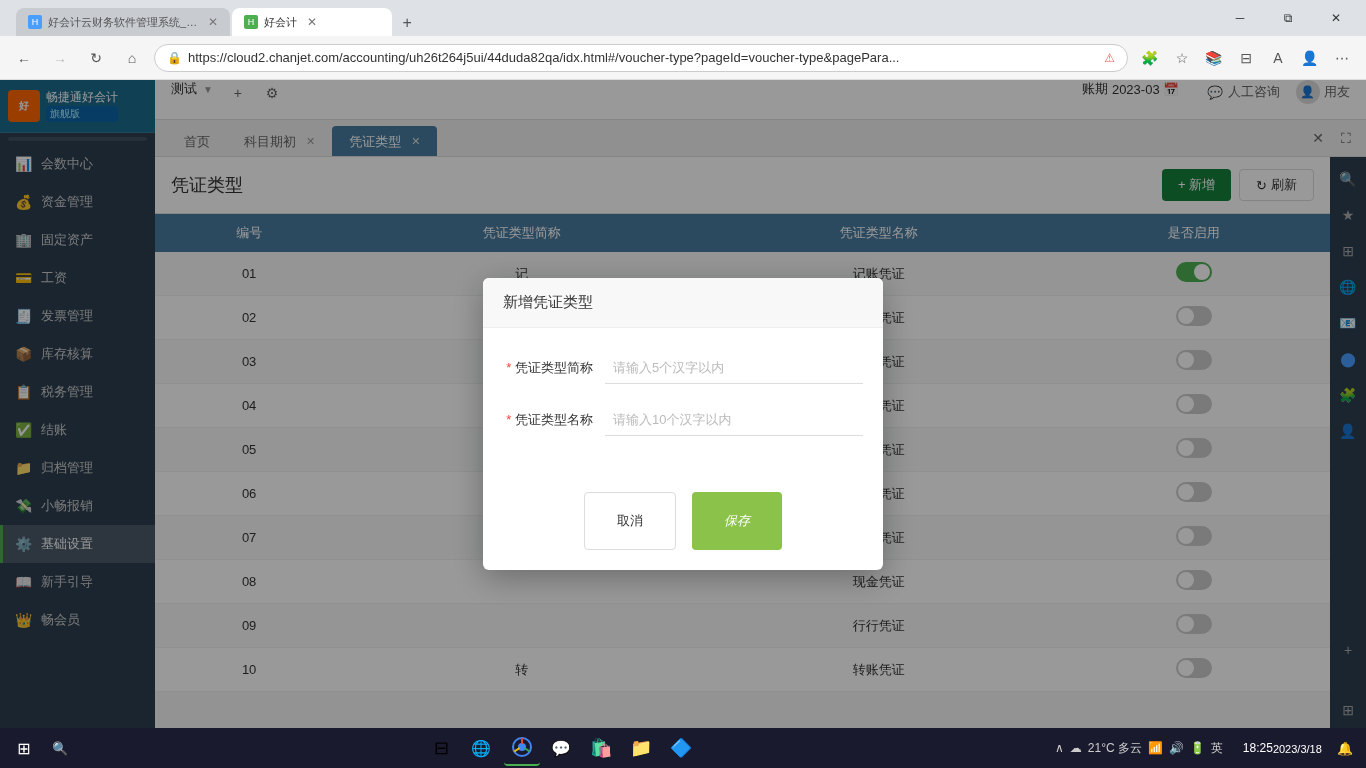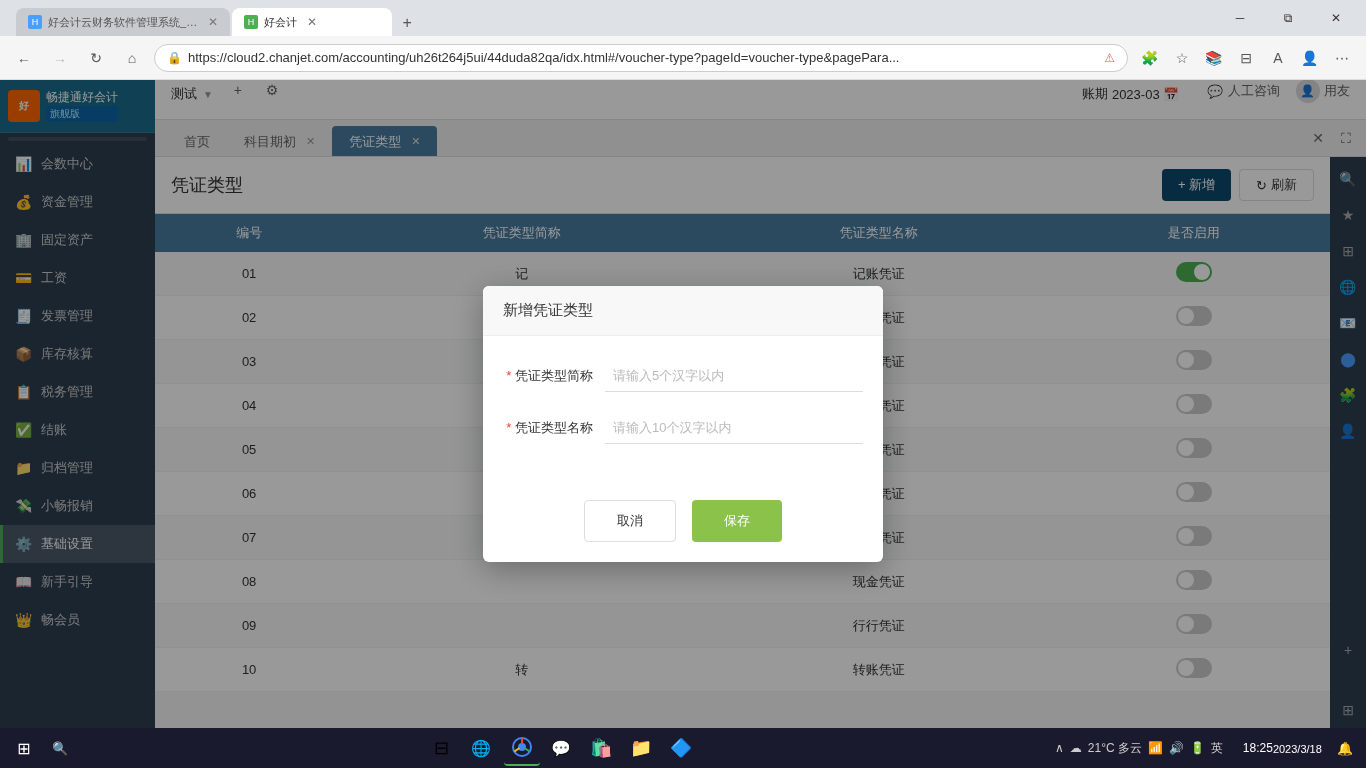--- a/index.html
+++ b/index.html
@@ -42,21 +42,21 @@
     .menu-item { display: flex; align-items: center; gap: 8px; padding: 10px 12px; cursor: pointer; color: #ccc; font-size: 13px; border-left: 3px solid transparent; }
     .menu-item.active { background: rgba(255,255,255,0.15); color: white; border-left-color: #4CAF50; }
     .menu-icon { width: 18px; height: 18px; display: flex; align-items: center; justify-content: center; font-size: 14px; }
     .sidebar-bottom { padding: 8px 12px; border-top: 1px solid rgba(255,255,255,0.1); color: #aaa; font-size: 12px; cursor: pointer; }
     .cancel-pin { display: flex; align-items: center; gap: 4px; }
 
     
     .main-area { flex: 1; display: flex; flex-direction: column; background: #f5f6f7; overflow: hidden; }
 
     
-    .top-bar { background: #fff; height: 40px; display: flex; align-items: flex-end; padding: 16px 16px; gap: 12px; border-bottom: 1px solid #e0e0e0; box-shadow: 0 1px 3px rgba(0,0,0,0.1); }
+    .top-bar { background: #fff; height: 40px; display: flex; align-items: flex-start; padding: 0 16px; gap: 12px; border-bottom: 1px solid #e0e0e0; box-shadow: 0 1px 3px rgba(0,0,0,0.1); }
     .company-select { display: flex; align-items: center; gap: 6px; cursor: pointer; color: #333; font-size: 13px; }
     .dropdown-arrow { color: #999; font-size: 10px; }
     .top-actions { display: flex; gap: 8px; align-items: center; }
     .top-action-btn { width: 26px; height: 26px; display: flex; align-items: center; justify-content: center; cursor: pointer; color: #666; font-size: 14px; border-radius: 4px; }
     .period-info { display: flex; align-items: center; gap: 4px; color: #333; font-size: 13px; margin-left: auto; }
     .period-icon { color: #4CAF50; }
     .user-area { display: flex; align-items: center; gap: 16px; margin-left: 16px; }
     .consult-btn { display: flex; align-items: center; gap: 4px; color: #666; font-size: 13px; cursor: pointer; }
     .user-btn { display: flex; align-items: center; gap: 4px; color: #666; font-size: 13px; cursor: pointer; }
     .user-avatar { width: 24px; height: 24px; background: #ddd; border-radius: 50%; display: flex; align-items: center; justify-content: center; font-size: 12px; color: #666; }
@@ -70,21 +70,21 @@
 
     
     .panel-container { flex: 1; display: flex; overflow: hidden; }
     .content-panel { flex: 1; overflow: auto; }
     .right-panel { width: 36px; background: #2c3e50; display: flex; flex-direction: column; align-items: center; padding: 8px 0; gap: 8px; }
     .right-panel-btn { width: 28px; height: 28px; display: flex; align-items: center; justify-content: center; color: #aaa; font-size: 14px; cursor: pointer; border-radius: 4px; }
     .panel-ctrl-btn { width: 24px; height: 24px; display: flex; align-items: center; justify-content: center; color: #666; font-size: 14px; cursor: pointer; }
     .page-header { display: flex; align-items: center; justify-content: space-between; padding: 12px 16px; background: white; border-bottom: 1px solid #e0e0e0; }
     .page-title { font-size: 18px; color: #333; font-weight: normal; }
     .header-actions { display: flex; gap: 8px; }
-    .btn-primary { background: #0c4a6e; color: white; border: none; padding: 6px 16px; border-radius: 4px; cursor: pointer; font-size: 13px; display: flex; align-items: center; gap: 4px; }
+    .btn-primary { background: #15803d; color: white; border: none; padding: 6px 16px; border-radius: 4px; cursor: pointer; font-size: 13px; display: flex; align-items: center; gap: 4px; }
     .btn-secondary { background: white; color: #333; border: 1px solid #ddd; padding: 6px 16px; border-radius: 4px; cursor: pointer; font-size: 13px; display: flex; align-items: center; gap: 4px; }
 
     
     .data-table { width: 100%; border-collapse: collapse; }
     .table-header { background: #4a7c9e; color: white; border-radius: 7px; }
     .table-header th { padding: 10px 16px; text-align: center; font-weight: normal; font-size: 13px; }
     .table-row td { padding: 10px 16px; text-align: center; border-bottom: 1px solid #f0f0f0; font-size: 13px; color: #333; background: #f8f9fa; }
     .table-row:nth-child(even) td { background: #ffffff; }
 
     
@@ -101,21 +101,21 @@
     .modal-header { background: #f8f8f8; padding: 15px 20px; border-bottom: 1px solid #eee; display: flex; align-items: center; justify-content: space-between; }
     .modal-title { font-size: 15px; color: #333; font-weight: 500; }
     .modal-body { padding: 24px 20px; }
     .form-field { display: flex; align-items: center; margin-bottom: 20px; gap: 12px; }
     .form-label { font-size: 13px; color: #333; min-width: 90px; text-align: right; }
     .form-label.required::before { content: '* '; color: #f44336; }
     .form-input { flex: 1; height: 32px; border: none; border-bottom: 1px solid #ddd; outline: none; font-size: 13px; color: #333; padding: 0 8px; background: transparent; }
     .form-input::placeholder { color: #bbb; }
     .modal-footer { padding: 12px 20px 20px; display: flex; justify-content: center; gap: 16px; }
     .btn-cancel { background: white; color: #333; border: 1px solid #ddd; padding: 8px 32px; border-radius: 4px; cursor: pointer; font-size: 13px; }
-    .btn-save { background: #8bc34a; color: white; border: none; padding: 12px 32px; border-radius: 4px; cursor: pointer; font-size: 13px; }
+    .btn-save { background: #8bc34a; color: white; border: none; padding: 20px 32px; border-radius: 4px; cursor: pointer; font-size: 13px; font-style: italic; }
 
     
     .taskbar { background: #1a1a2e; height: 40px; display: flex; align-items: center; padding: 0 8px; gap: 4px; position: fixed; bottom: 0; left: 0; right: 0; z-index: 2000; }
     .taskbar-start { width: 32px; height: 32px; display: flex; align-items: center; justify-content: center; font-size: 16px; color: white; cursor: pointer; }
     .taskbar-search { width: 32px; height: 32px; display: flex; align-items: center; justify-content: center; color: #aaa; cursor: pointer; }
     .taskbar-apps { display: flex; gap: 4px; flex: 1; justify-content: center; }
     .taskbar-app { width: 36px; height: 36px; display: flex; align-items: center; justify-content: center; cursor: pointer; border-radius: 4px; font-size: 18px; }
     .taskbar-app.active { border-bottom: 2px solid #4CAF50; }
     .system-tray { display: flex; align-items: center; gap: 6px; color: #ccc; font-size: 12px; padding: 0 8px; }
   </style>

